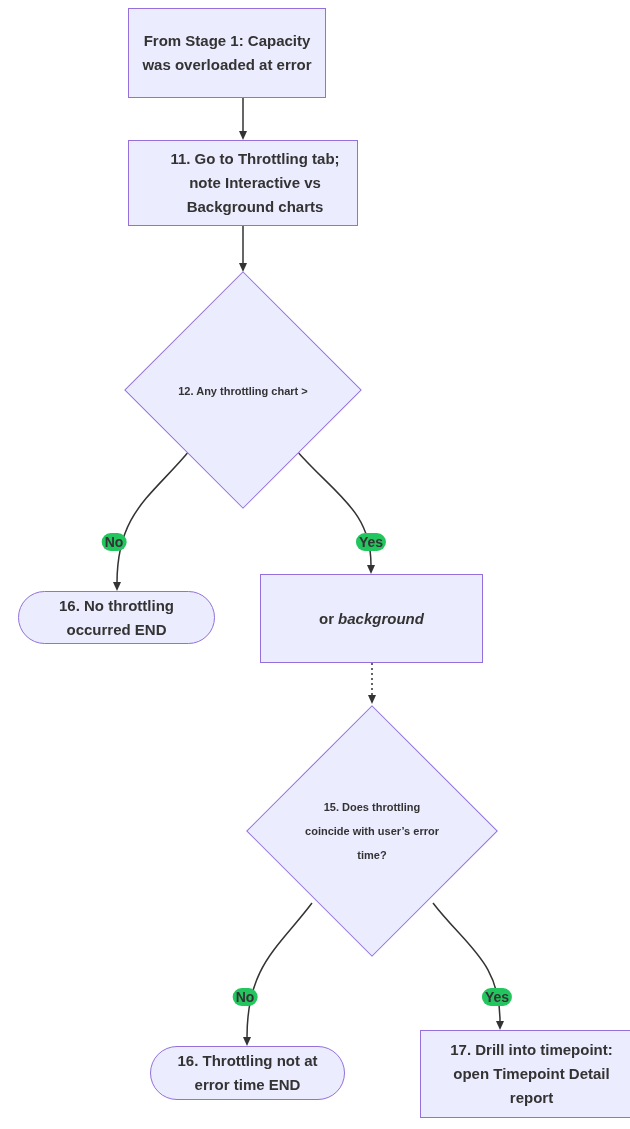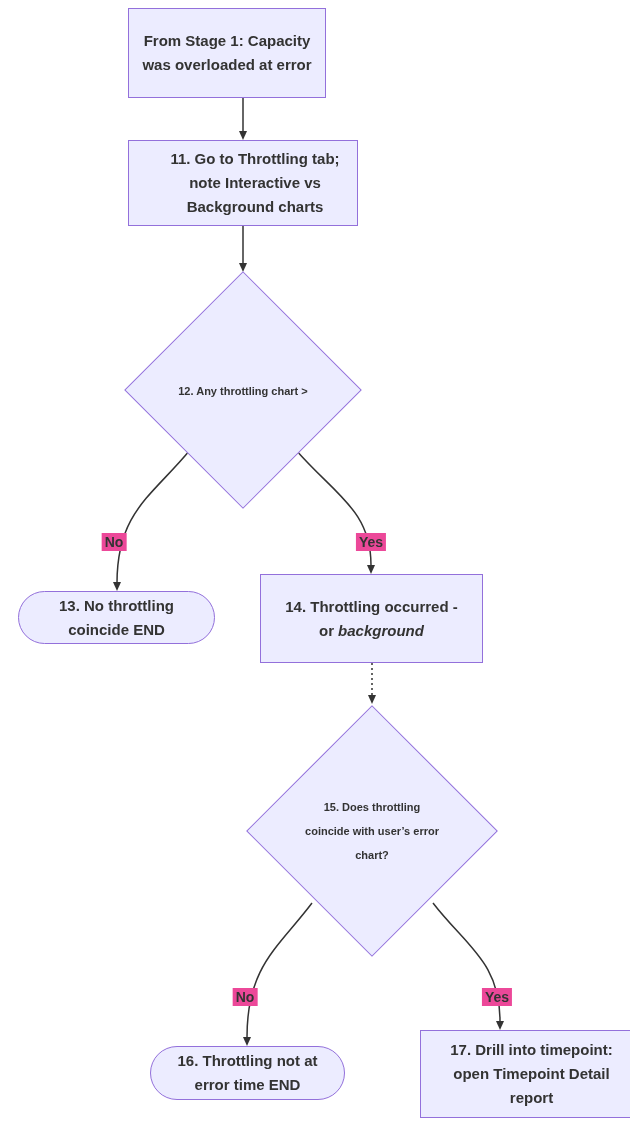--- a/index.html
+++ b/index.html
@@ -21,22 +21,22 @@
     position:absolute;display:flex;flex-direction:column;align-items:center;justify-content:center;
     text-align:center;font-weight:700;font-size:11px;line-height:24px;color:#333333;
     transform:translate(-50%,-50%);
   }
   .line{display:flex;justify-content:center;gap:4px;}
   .it{font-style:italic;}
   svg.edges{position:absolute;left:0;top:0;z-index:0;}
   .node,.diamond,.diamond-label,.edge-label{z-index:1;}
   .edge-label{
     position:absolute;transform:translate(-50%,-50%);
-    background:#ec4899;color:#333333;font-weight:700;font-size:14px;
-    padding:0 3px;line-height:18px;
+    background:#22c55e;color:#333333;font-weight:700;font-size:14px;
+    padding:0 3px;line-height:18px;border-radius:9px;
   }
 </style>
 </head>
 <body>
 
 <svg class="edges" width="630" height="1129" viewBox="0 0 630 1129">
   <g stroke="#333333" stroke-width="1.5" fill="none">
     <path d="M243,98 V131"></path>
     <path d="M243,226 V263"></path>
     <path d="M190,450 C152,496 117,512 117,583"></path>
@@ -71,40 +71,39 @@
   </div>
 </div>
 
 <div class="diamond" style="left:159px;top:306px;width:168px;height:168px;"></div>
 <div class="diamond-label" style="left:243px;top:391px;width:210px;">
   <div class="line">12. Any throttling chart &gt;</div>
 </div>
 
 <div class="node stadium" style="left:18px;top:591px;width:197px;height:53px;">
   <div>
-    <div class="line">13. No throttling</div>
-    <div class="line">coincide END</div>
+    <div class="line">16. No throttling</div>
+    <div class="line">occurred END</div>
   </div>
 </div>
 
 <div class="node" style="left:260px;top:574px;width:223px;height:89px;">
   <div>
-    <div class="line">14. Throttling occurred -</div>
     <div class="line">
       <span>or</span>
       <span class="it">background</span>
     </div>
   </div>
 </div>
 
 <div class="diamond" style="left:283px;top:742px;width:178px;height:178px;"></div>
 <div class="diamond-label" style="left:372px;top:831px;width:220px;">
   <div class="line">15. Does throttling</div>
   <div class="line">coincide with user’s error</div>
-  <div class="line">chart?</div>
+  <div class="line">time?</div>
 </div>
 
 <div class="node stadium" style="left:150px;top:1046px;width:195px;height:54px;">
   <div>
     <div class="line">16. Throttling not at</div>
     <div class="line">error time END</div>
   </div>
 </div>
 
 <div class="node" style="left:388px;top:1030px;width:223px;height:88px;margin-left:32px;">

